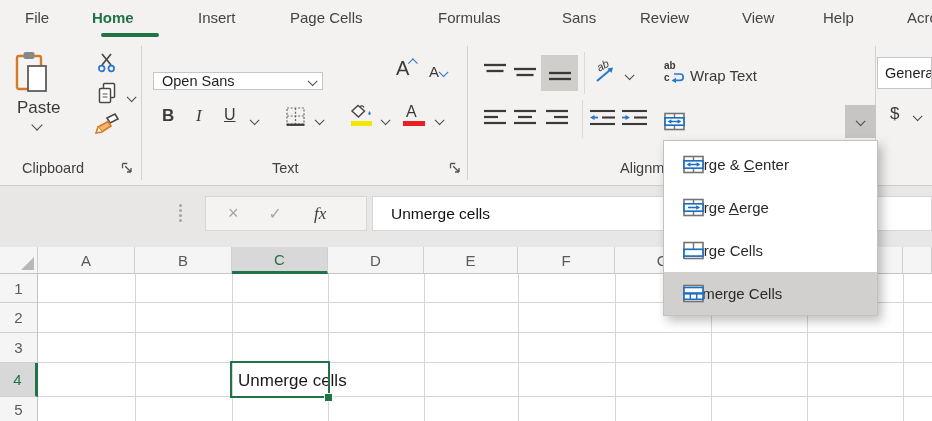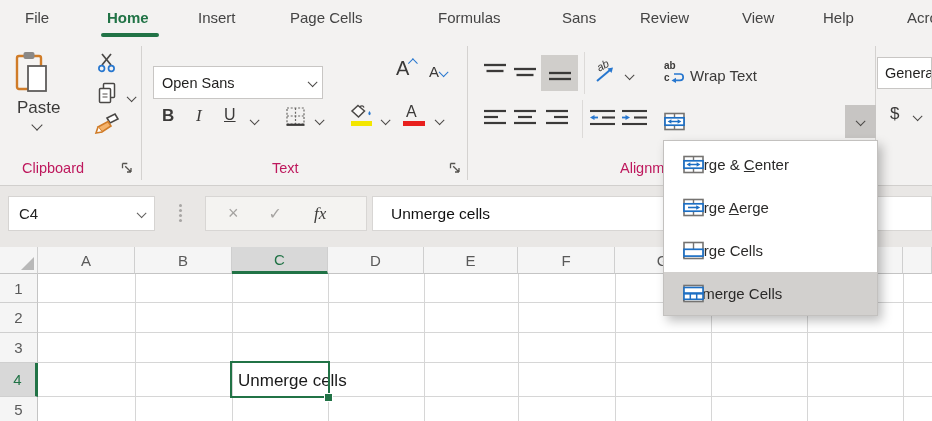--- a/index.html
+++ b/index.html
@@ -8,21 +8,21 @@
   .abs{position:absolute;}
   
   #tabsrow{position:absolute;left:0;top:0;width:932px;height:40px;background:#f3f2f1;}
   .tab{position:absolute;top:9px;font-size:15px;color:#444;cursor:default;white-space:nowrap;}
   .tab.active{color:#217346;font-weight:700;}
   #home-underline{position:absolute;left:101px;top:33px;width:58px;height:4px;background:#217346;border-radius:2px;}
   
   #ribbon{position:absolute;left:0;top:40px;width:932px;height:146px;background:#f3f2f1;border-bottom:1px solid #d1cfcd;box-sizing:border-box;}
   .vsep{position:absolute;top:6px;height:134px;width:1px;background:#d4d2d0;}
   .minisep{position:absolute;width:1px;background:#dcdad8;}
-  .glabel{position:absolute;font-size:14.5px;color:#be185d;white-space:nowrap;text-align:center;}
+  .glabel{position:absolute;font-size:14.5px;color:#404040;white-space:nowrap;text-align:center;}
   .rbtnlabel{position:absolute;font-size:15px;color:#3b3a39;white-space:nowrap;}
   .combo{position:absolute;background:#fff;border:1px solid #c8c6c4;box-sizing:border-box;display:flex;align-items:center;font-size:14.5px;color:#201f1e;overflow:hidden;white-space:nowrap;}
   .combo .txt{padding-left:8px;flex:1;}
   .chv{display:inline-block;width:7px;height:7px;border-left:1.6px solid #4a4846;border-bottom:1.6px solid #4a4846;transform:rotate(-45deg);}
   .chv.sm{width:5.5px;height:5.5px;border-width:1.4px;}
   .chv.blue{border-color:#2777cf;}
   .chv.up{transform:rotate(135deg);}
   .pressed{background:#d0cecb;}
   .iconbox{position:absolute;display:flex;align-items:center;justify-content:center;}
   .grip{position:absolute;width:3px;height:3px;border-radius:50%;background:#a8a6a4;box-shadow:0 5px 0 #a8a6a4,0 10px 0 #a8a6a4,0 15px 0 #a8a6a4;}
@@ -51,21 +51,21 @@
   .mn{text-decoration:underline;}
   .ital{font-family:"Liberation Serif",serif;font-style:italic;}
 </style>
 </head>
 <body>
 
 <div id="app">
 
   <div id="tabsrow">
     <span class="tab" style="left:25px">File</span>
-    <span class="tab active" style="left:107px">Home</span>
+    <span class="tab active" style="left:92px">Home</span>
     <span class="tab" style="left:198px">Insert</span>
     <span class="tab" style="left:290px">Page Cells</span>
     <span class="tab" style="left:438px">Formulas</span>
     <span class="tab" style="left:562px">Sans</span>
     <span class="tab" style="left:640px">Review</span>
     <span class="tab" style="left:742px">View</span>
     <span class="tab" style="left:823px">Help</span>
     <span class="tab" style="left:907px">Acrobat</span>
     <div id="home-underline"></div>
   </div>
@@ -108,21 +108,21 @@
         <path d="M4 15 L2 21 L8 20" fill="#fff" stroke="#d07c28" stroke-width="1.6"></path>
       </svg>
     </span>
     <span class="glabel" style="left:22px;top:120px">Clipboard</span>
     <span class="iconbox" style="left:121px;top:122px">
       <svg width="12" height="12" viewBox="0 0 12 12">
         <path d="M1.5 1.5 H6.3 M1.5 1.5 V6.3 M4.2 4.2 L10 10 M10 10 V6 M10 10 H6" fill="none" stroke="#55534f" stroke-width="1.3"></path>
       </svg>
     </span>
 
-    <div class="combo" style="left:153px;top:26px;width:170px;height:33px">
+    <div class="combo" style="left:153px;top:32px;width:170px;height:18px">
       <span class="txt">Open Sans</span>
       <span class="chv sm" style="margin-right:7px"></span>
     </div>
     <span class="abs" style="left:396px;top:17px;font-size:20px;color:#3b3a39">A<span class="chv sm blue up" style="position:relative;top:-9px;left:1px"></span></span>
     <span class="abs" style="left:429px;top:23px;font-size:15px;color:#3b3a39">A<span class="chv sm blue" style="position:relative;top:-2px;left:1px"></span></span>
 
     <span class="abs" style="left:162px;top:66px;font-size:17px;font-weight:bold">B</span>
     <span class="abs ital" style="left:196px;top:66px;font-size:17px">I</span>
     <span class="abs" style="left:224px;top:66px;font-size:16px;text-decoration:underline">U</span>
     <span class="chv sm" style="position:absolute;left:251px;top:77px"></span>
@@ -250,24 +250,20 @@
     <span class="glabel" style="left:620px;top:120px">Alignment</span>
 
     <div class="combo" style="left:877px;top:17px;width:55px;height:32px">
       <span class="txt" style="padding-left:7px">General</span>
     </div>
     <span class="abs" style="left:890px;top:64px;font-size:17px">$</span>
     <span class="chv sm" style="position:absolute;left:914px;top:73px"></span>
   </div>
 
   <div id="fbar">
-    <div class="box" style="left:8px;width:147px">
-      <span style="padding-left:10px;flex:1">C4</span>
-      <span class="chv sm" style="margin-right:10px;border-color:#5f5d5b"></span>
-    </div>
     <span class="grip" style="left:179px;top:18px"></span>
     <div class="box" id="fxcluster" style="left:205px;width:162px">
       <span style="margin-left:22px;font-size:18px;color:#a5a3a1">×</span>
       <span style="margin-left:30px;font-size:16px;color:#a5a3a1">✓</span>
       <span class="ital" style="margin-left:32px;font-size:17px;color:#3b3a39">fx</span>
     </div>
     <div class="box" style="left:372px;width:560px;border-color:#d8d6d4">
       <span style="padding-left:18px;font-size:15.5px;color:#111">Unmerge cells</span>
     </div>
   </div>

